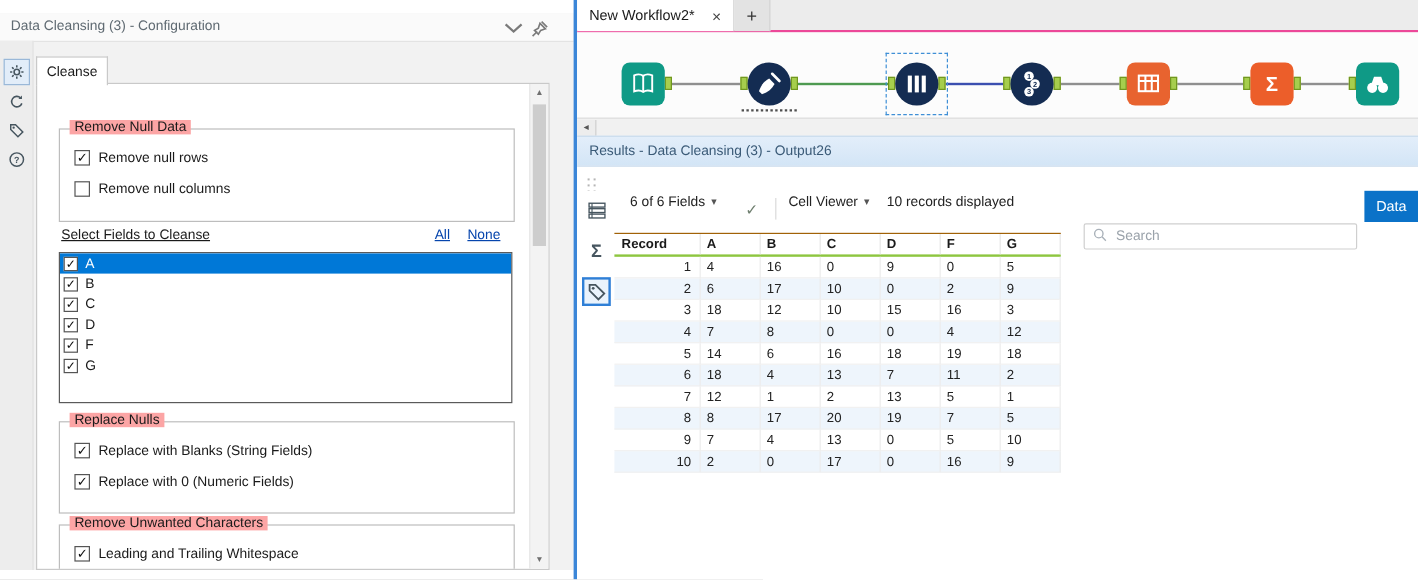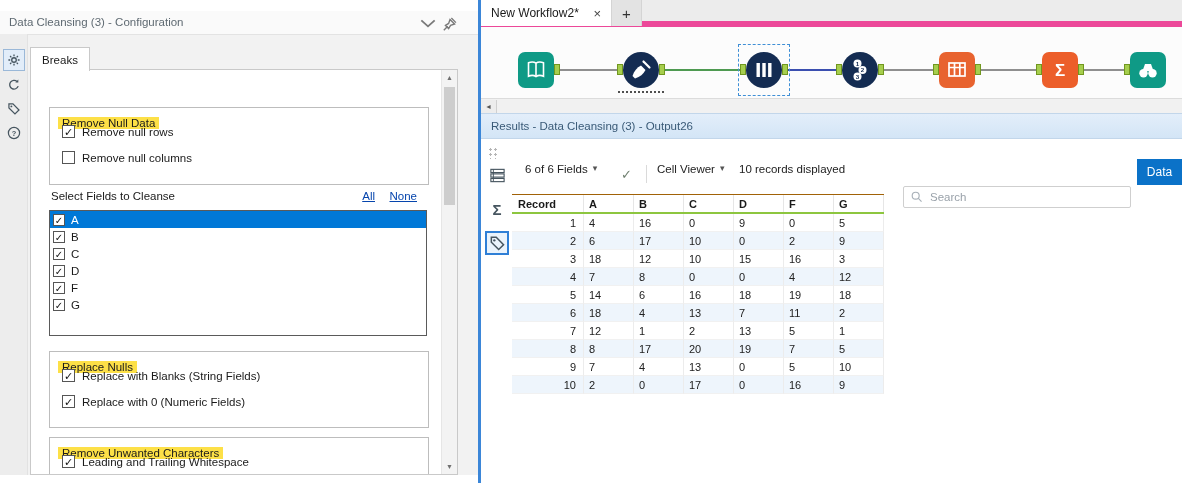--- a/index.html
+++ b/index.html
@@ -21,45 +21,45 @@
   .cfg-tab{position:absolute;left:30px;top:36px;width:58px;height:23px;background:#fff;
            border:1px solid #c9c9c9;border-bottom:none;display:flex;align-items:center;justify-content:center;z-index:2;}
   .cfg-content{position:absolute;left:30px;top:58px;width:426px;bottom:0;background:#fff;
                border:1px solid #c9c9c9;overflow:hidden;}
   .cfg-scroll{position:absolute;right:0;top:0;width:15px;bottom:0;background:#f3f3f3;border-left:1px solid #e6e6e6;}
   .scroll-arrow{height:15px;display:flex;align-items:center;justify-content:center;font-size:7px;color:#707070;}
   .scroll-arrow.down{position:absolute;bottom:0;left:0;right:0;}
   .scroll-thumb{position:absolute;left:2px;top:17px;width:11px;height:118px;background:#cdcdcd;}
 
   .grp{position:absolute;left:18px;width:378px;border:1px solid #bdbdbd;}
-  .grp-title{position:absolute;top:-8px;left:8px;background:#fde047;padding:0 4px;color:#1a1a1a;margin-top:17px;}
+  .grp-title{position:absolute;top:-8px;left:8px;background:#fca5a5;padding:0 4px;color:#1a1a1a;}
   .grp-items{position:absolute;inset:0;}
   .g1{top:37px;height:76px;}
   .g2{top:281px;height:75px;}
   .g3{top:367px;height:120px;}
   .check-row{position:absolute;left:12px;display:flex;align-items:center;gap:7px;height:15px;}
   .cb{width:13px;height:13px;flex:0 0 13px;border:1px solid #555;background:#fff;
       font-size:11px;line-height:12px;text-align:center;color:#111;box-sizing:border-box;}
   .cb.small{width:12px;height:12px;flex:0 0 12px;font-size:10px;line-height:11px;}
   .sf-row{position:absolute;left:20px;top:120px;width:376px;height:15px;}
-  .sf-label{position:absolute;left:0;top:0;}
+  .sf-label{position:absolute;left:0;top:0;text-decoration:underline;}
   .lnk{position:absolute;top:0;color:#0645ad;text-decoration:underline;cursor:pointer;}
   .lnk-all{right:52px;margin-left:40px;}
   .lnk-none{right:10px;}
   .listbox{position:absolute;left:18px;top:140px;width:378px;height:126px;border:1px solid #5a5a5a;
            background:#fff;overflow:hidden;box-sizing:border-box;}
   .lb-row{height:17px;display:flex;align-items:center;gap:6px;padding-left:3px;}
   .lb-row.sel{background:#0078d7;color:#fff;}
 
   
   .splitter{position:absolute;left:478px;top:0;width:3px;height:483px;background:#3b86d8;}
 
   
   .work{position:absolute;left:481px;top:0;width:701px;height:483px;background:#fff;}
-  .tabbar{position:absolute;left:0;top:0;right:0;height:27px;background:#ececec;border-bottom:6px solid #ec4899;box-sizing:border-box;}
+  .tabbar{position:absolute;left:0;top:0;right:0;height:27px;background:#ececec;border-bottom:2px solid #ec4899;box-sizing:border-box;}
   .tab-active{position:absolute;left:0;top:0;width:131px;height:26px;background:#fff;
               border-right:1px solid #d4d4d4;display:flex;align-items:center;padding:0 10px;box-sizing:border-box;font-size:12px;}
   .tab-close{margin-left:auto;color:#444;font-size:13px;padding-left:8px;}
   .tab-plus{position:absolute;left:131px;top:0;width:30px;height:26px;background:#e3e3e3;
             border-right:1px solid #d4d4d4;display:flex;align-items:center;justify-content:center;font-size:15px;color:#333;box-sizing:border-box;}
   .canvas{position:absolute;left:0;top:27px;right:0;height:71px;background:#fcfcfc;}
   .wire{position:absolute;top:42px;height:2px;}
   .anchor{position:absolute;top:37px;width:6px;height:11px;background:#a6ce4d;border:1px solid #71971f;box-sizing:border-box;}
   .tool{position:absolute;top:25px;width:36px;height:36px;display:flex;align-items:center;justify-content:center;z-index:2;}
   .tool.square{border-radius:7px;}
@@ -147,21 +147,21 @@
             <circle cx="5" cy="5" r="1.1" fill="#46555f"></circle>
           </svg>
         </div>
         <div class="strip-btn">
           <svg viewBox="0 0 16 16">
             <circle cx="8" cy="8" r="6.4" fill="none" stroke="#46555f" stroke-width="1.4"></circle>
             <text x="8" y="11.2" font-size="8.5" font-weight="bold" text-anchor="middle" fill="#46555f">?</text>
           </svg>
         </div>
       </div>
-    <div class="cfg-tab">Breaks</div>
+    <div class="cfg-tab">Cleanse</div>
 
     <div class="cfg-content">
 
       <div class="grp g1">
         <span class="grp-title">Remove Null Data</span>
         <div class="grp-items">
             <div class="check-row" style="top: 16px;">
               <div class="cb on">✓</div>
               <div class="cb-label">Remove null rows</div>
             </div>

